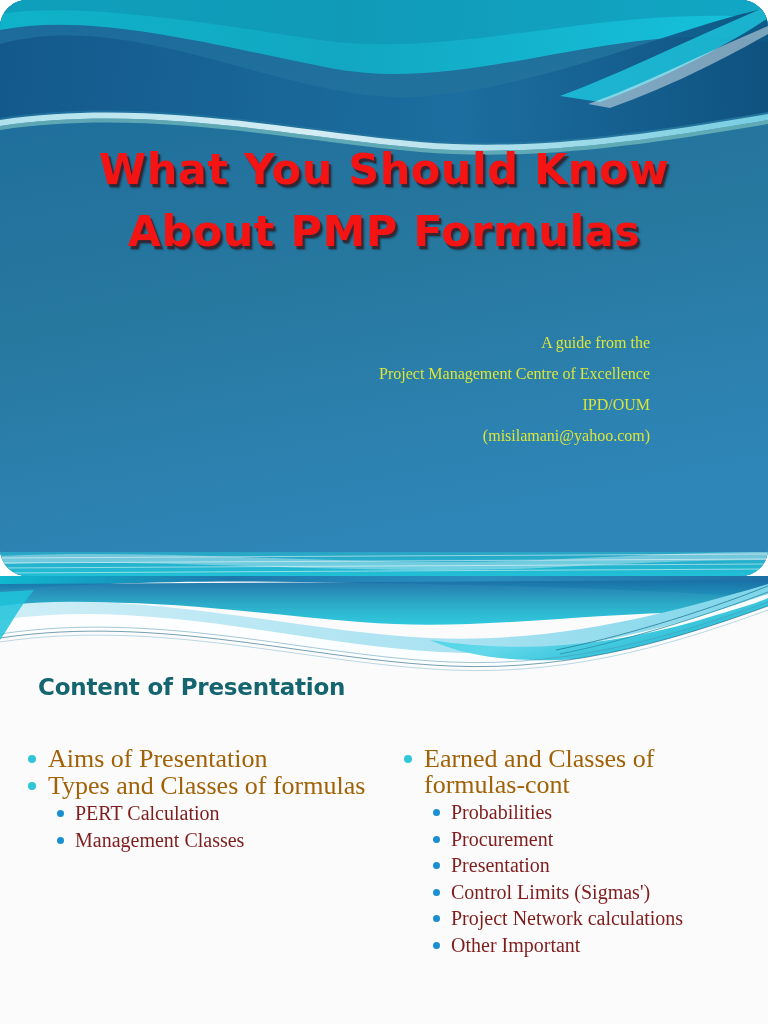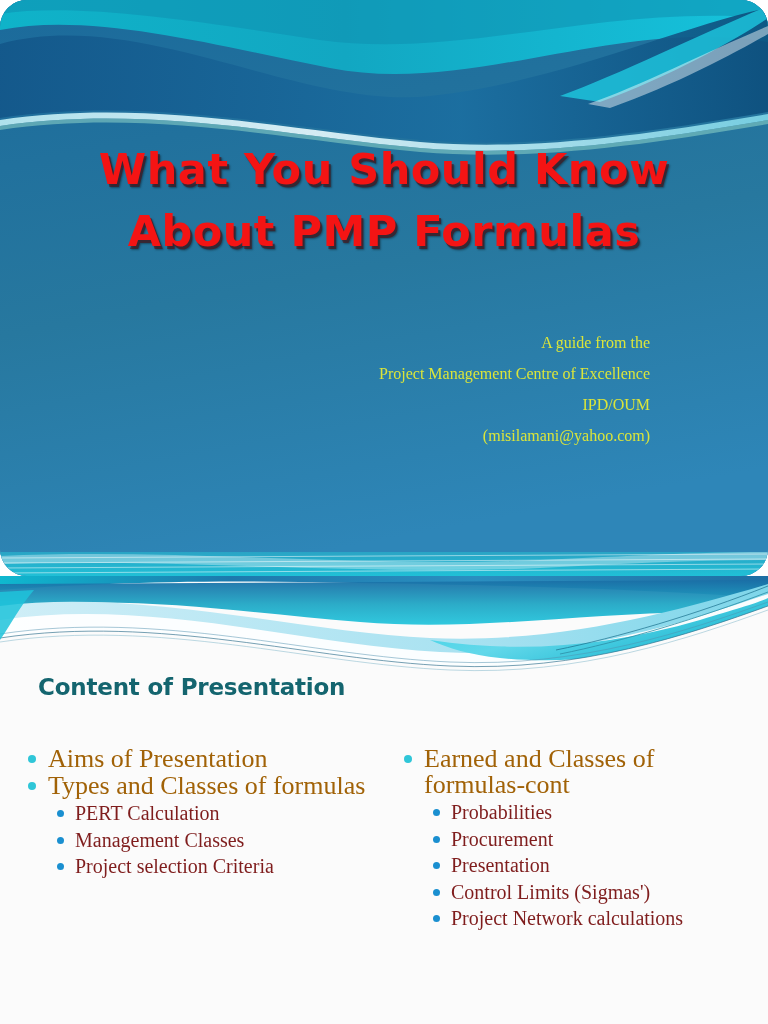--- a/index.html
+++ b/index.html
@@ -253,24 +253,20 @@
           <div class="lvl2-wrap">
             <ul class="lvl2">
               <li class="b2">
                 <span class="bullet"></span>
                 <span class="txt">PERT Calculation</span>
               </li>
               <li class="b2">
                 <span class="bullet"></span>
                 <span class="txt">Management Classes</span>
               </li>
-              <li class="b2">
-                <span class="bullet"></span>
-                <span class="txt">Project selection Criteria</span>
-              </li>
             </ul>
           </div>
 
         </ul>
       </div>
 
       <div class="col right">
         <ul class="lvl1">
 
           <li class="b1">
@@ -293,20 +289,24 @@
                 <span class="txt">Presentation</span>
               </li>
               <li class="b2">
                 <span class="bullet"></span>
                 <span class="txt">Control Limits (Sigmas')</span>
               </li>
               <li class="b2">
                 <span class="bullet"></span>
                 <span class="txt">Project Network calculations</span>
               </li>
+              <li class="b2">
+                <span class="bullet"></span>
+                <span class="txt">Other Important</span>
+              </li>
             </ul>
           </div>
 
         </ul>
       </div>
 
     </div>
   </section>
 
 </div>

